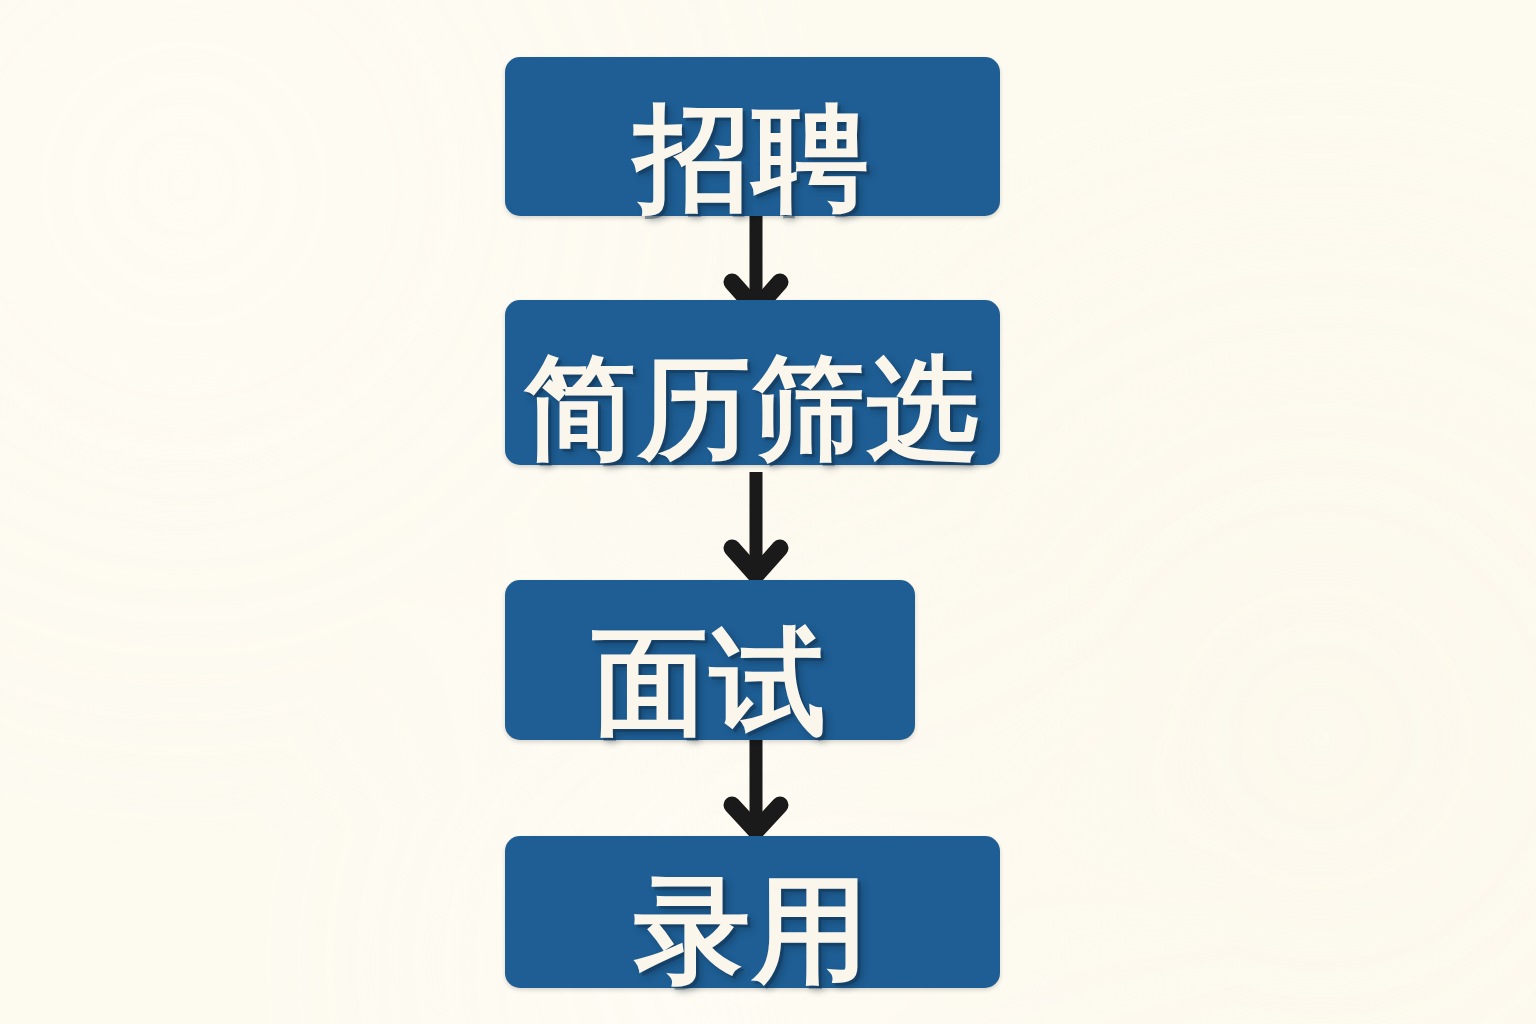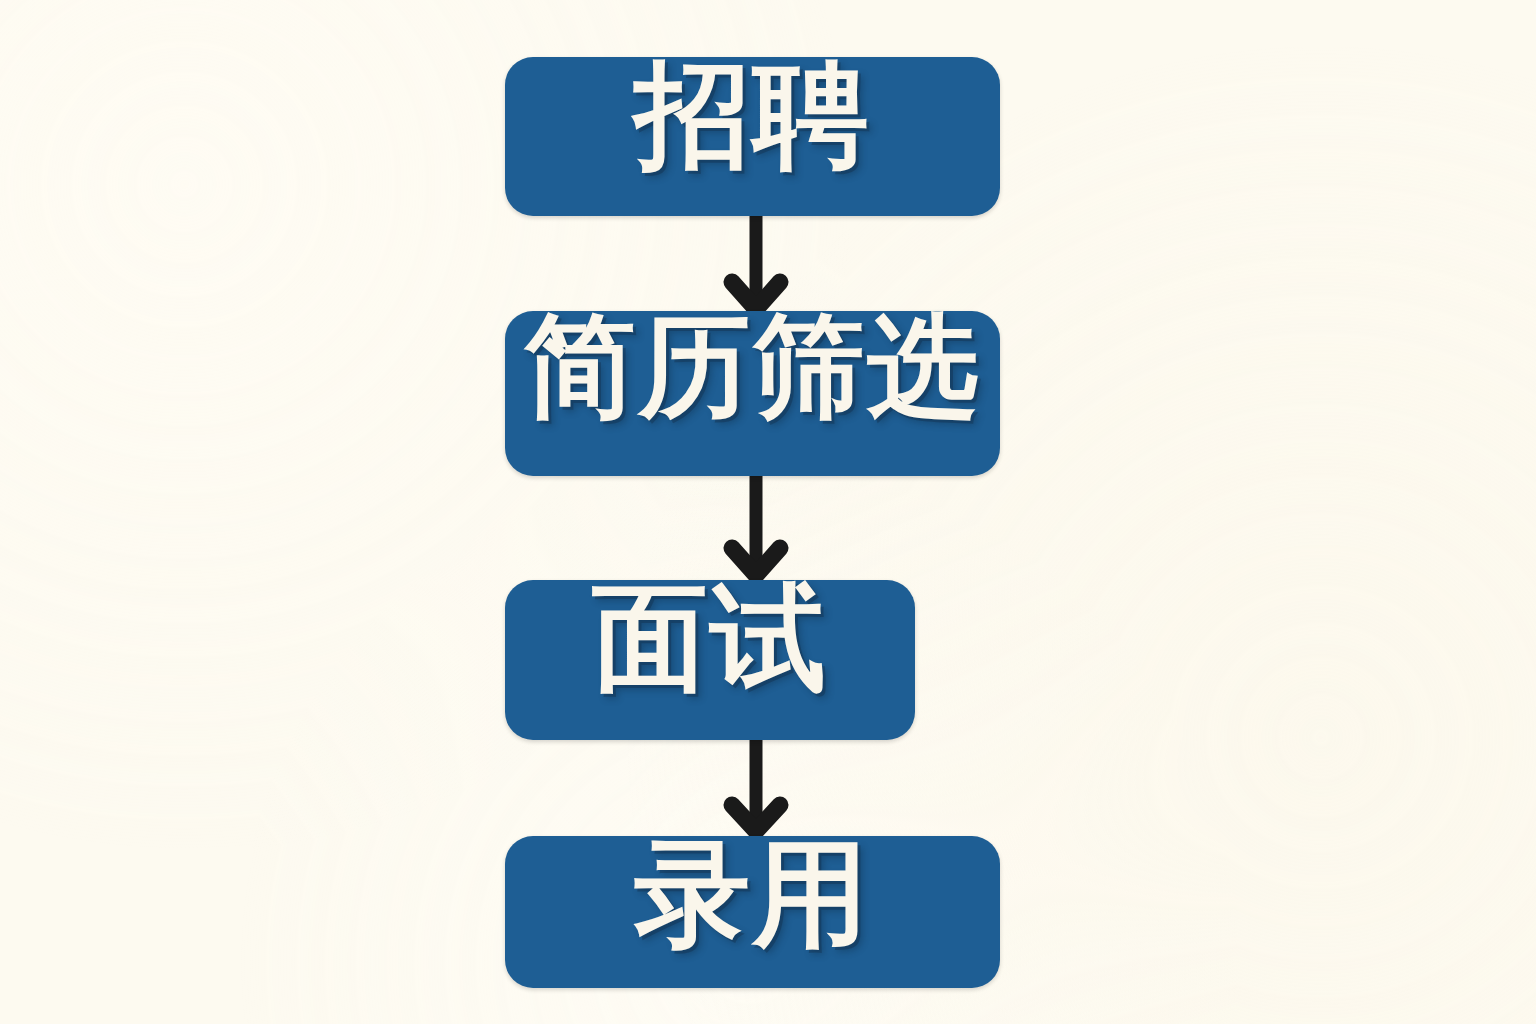--- a/index.html
+++ b/index.html
@@ -34,43 +34,43 @@
       radial-gradient(circle at 86% 72%, rgba(252,248,236,0.8) 0%, rgba(253,250,240,0) 46%),
       radial-gradient(circle at 48% 94%, rgba(255,253,247,0.7) 0%, rgba(253,250,240,0) 40%);
     opacity: 0.9;
   }
 
   
   .node {
     position: absolute;
     box-sizing: border-box;
     display: flex;
-    align-items: flex-start;
+    align-items: flex-end;
     justify-content: center;
     background: #1e5e94;
-    border-radius: 28px;
+    border-radius: 15px;
     box-shadow: 0 2px 4px rgba(0, 0, 0, 0.16);
     z-index: 2;
   }
 
   .node-label {
     color: #faf6eb;
     font-weight: 700;
     line-height: 1;
     letter-spacing: 0.02em;
     white-space: nowrap;
     text-shadow:
       3px 3px 0 rgba(18, 48, 76, 0.42),
       5px 5px 7px rgba(10, 32, 54, 0.30);
     font-family: "Liberation Sans", "DejaVu Sans", sans-serif;
   }
 
   
   #node-0 { left: 505px; top: 57px;  width: 495px; height: 159px; }
-  #node-1 { left: 505px; top: 311px; width: 495px; height: 165px; }
+  #node-1 { left: 505px; top: 300px; width: 495px; height: 165px; }
   #node-2 { left: 505px; top: 580px; width: 410px; height: 160px; }
   #node-3 { left: 505px; top: 836px; width: 495px; height: 152px; }
 
   #node-0 .node-label { font-size: 116px; }
   #node-1 .node-label { font-size: 112px; }
   #node-2 .node-label { font-size: 116px; }
   #node-3 .node-label { font-size: 116px; }
 
   
   .connector {

